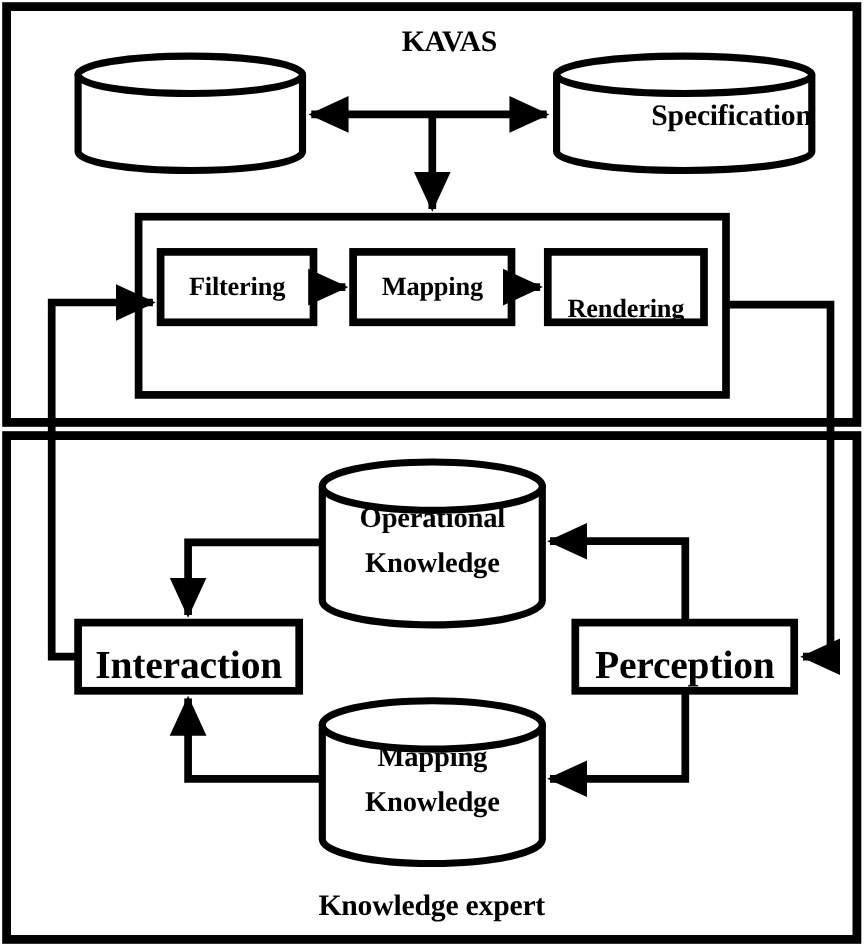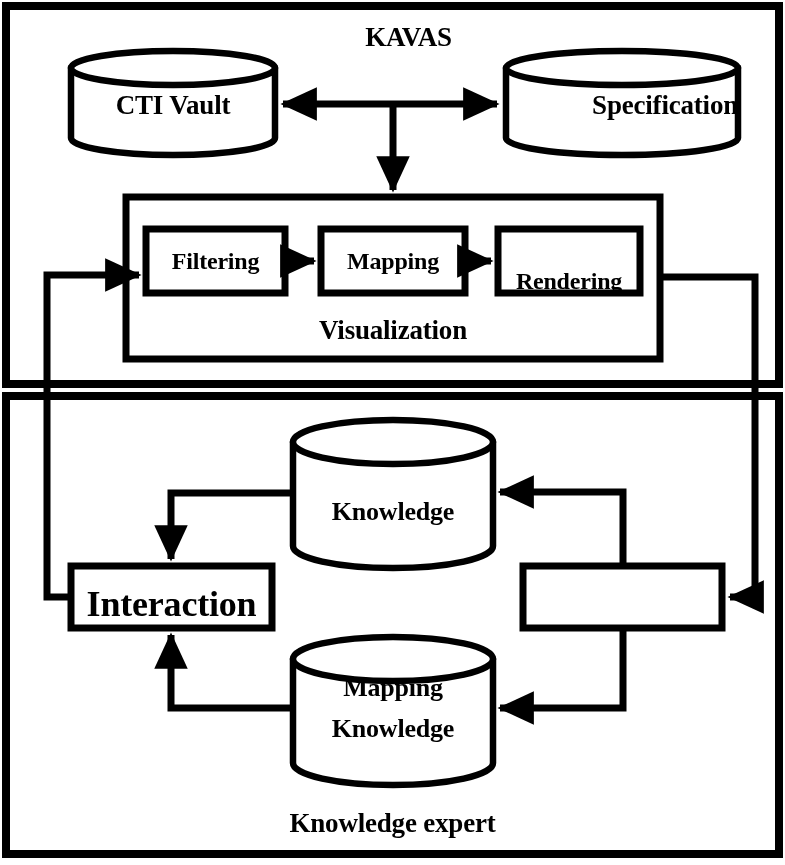--- a/index.html
+++ b/index.html
@@ -106,35 +106,35 @@
       <path d="M 293 708 L 171 708 L 171 635" marker-end="url(#ah)"></path>
 
       <path d="M 623 566 L 623 492 L 500 492" marker-end="url(#ah)"></path>
 
       <path d="M 623 628 L 623 708 L 500 708" marker-end="url(#ah)"></path>
     </g>
   </svg>
 
   <div class="lbl lbl-panel-title" style="left:16px;top:22px;width:785px;">KAVAS</div>
 
-  <div class="lbl lbl-cyl-big" style="left:71px;top:90px;width:204px;">CTI Vault</div>
 
   <div class="lbl lbl-cyl-big" style="left:506px;top:90px;width:232px;text-align:right;">Specification</div>
 
   <div class="lbl lbl-stage" style="left:146px;top:248px;width:139px;">Filtering</div>
 
   <div class="lbl lbl-stage" style="left:321px;top:248px;width:144px;">Mapping</div>
 
   <div class="lbl lbl-stage" style="left:498px;top:248px;width:142px;margin-top:20px;">Rendering</div>
 
-  <div class="lbl lbl-vis" style="left:126px;top:315px;width:534px;">Visualization</div>
 
+  <div class="lbl lbl-cyl-two" style="left:293px;top:456px;width:200px;">Operational</div>
   <div class="lbl lbl-cyl-two" style="left:293px;top:497px;width:200px;">Knowledge</div>
 
   <div class="lbl lbl-cyl-two" style="left:293px;top:673px;width:200px;">Mapping</div>
   <div class="lbl lbl-cyl-two" style="left:293px;top:714px;width:200px;">Knowledge</div>
 
   <div class="lbl lbl-node" style="left:71px;top:584px;width:201px;">Interaction</div>
 
+  <div class="lbl lbl-node" style="left:523px;top:584px;width:199px;">Perception</div>
 
   <div class="lbl lbl-panel-title" style="left:0;top:808px;width:785px;">Knowledge expert</div>
 
 </div>
 
 </body></html>

